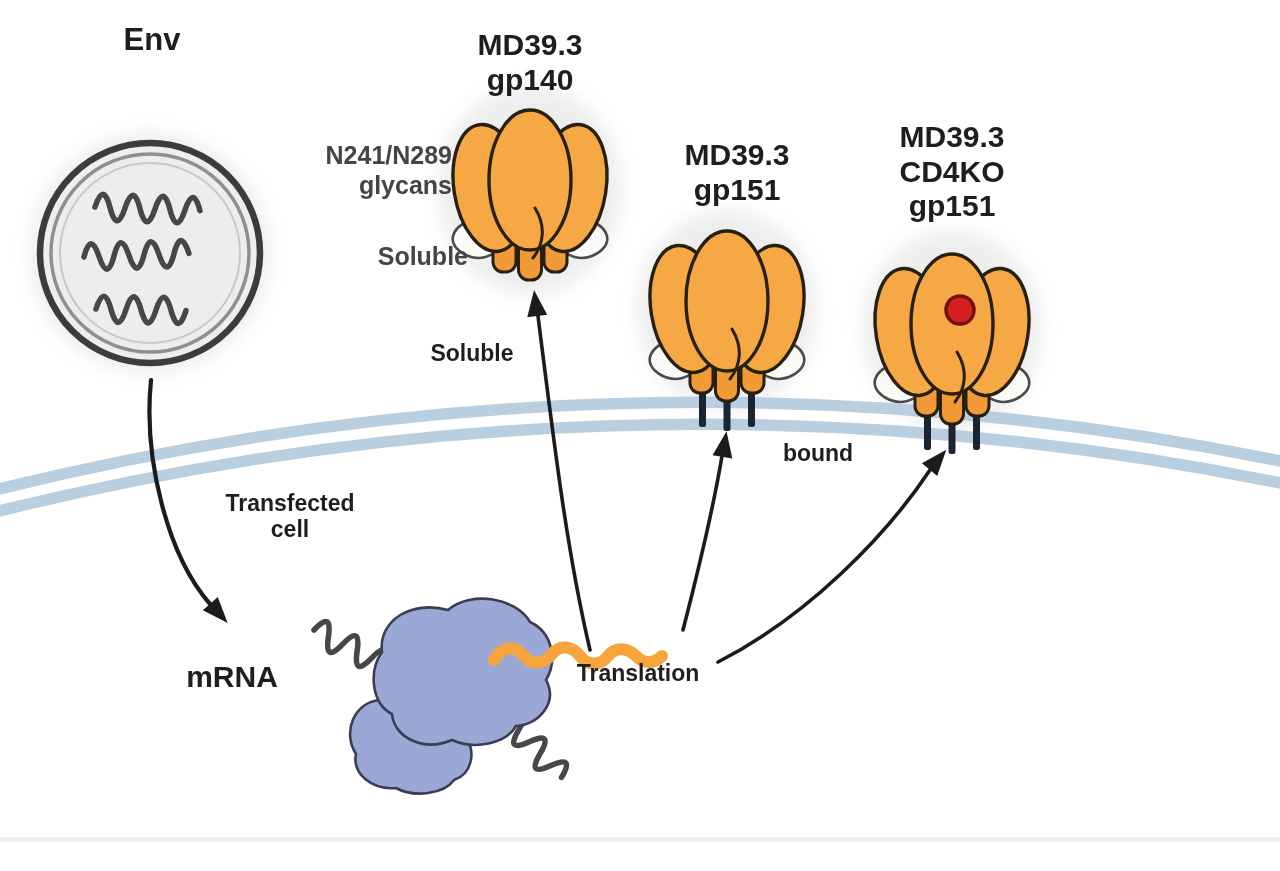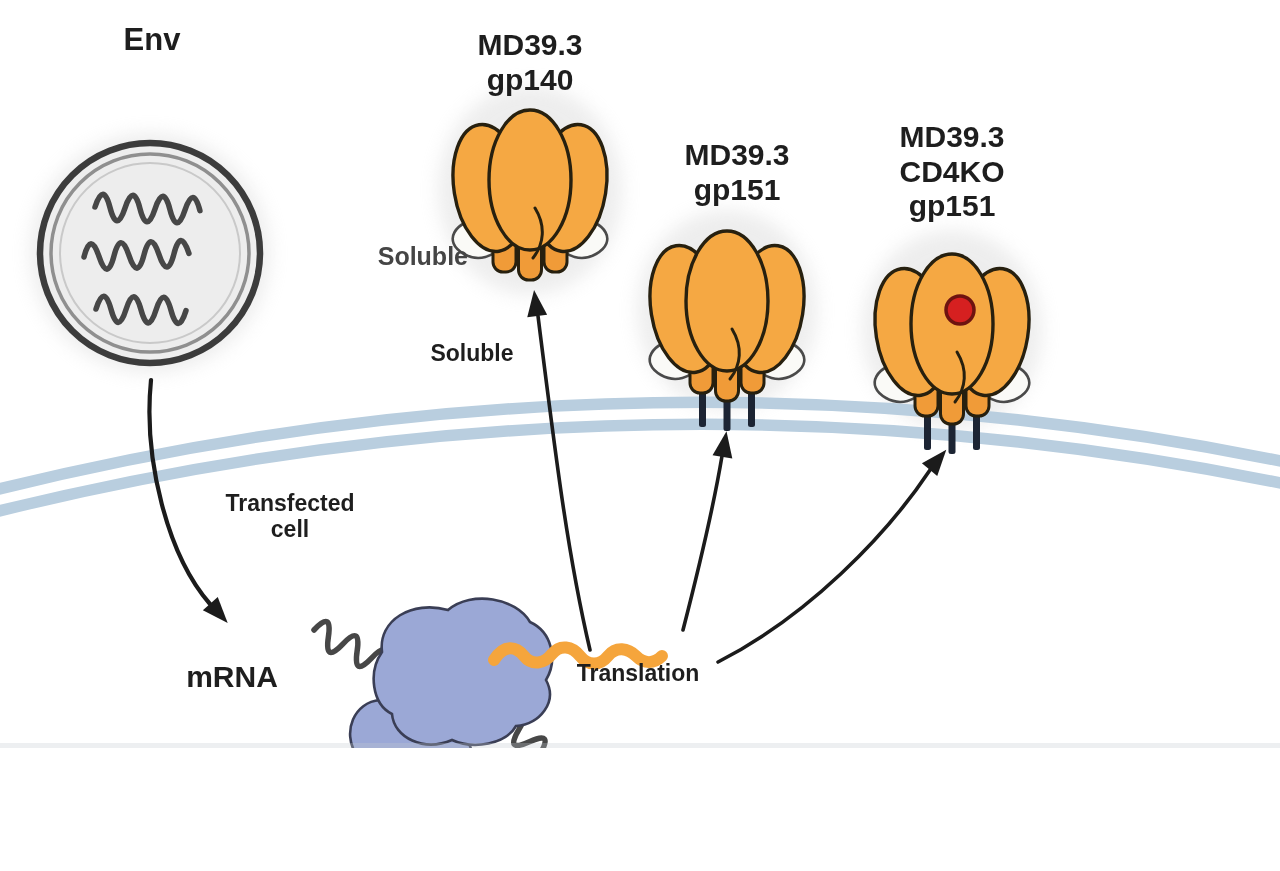--- a/index.html
+++ b/index.html
@@ -1,16 +1,16 @@
 <!DOCTYPE html>
 <html style="--background: #FFFFFF; --text: #1E1E1E; --subtext: #454545; --ink: #1B1B1B; --trimer-fill: #F5A843; --stub-fill: #F09B38; --trimer-stroke: #27200F; --wing-fill: #FAFAF7; --wing-stroke: #4A4A4A; --leg: #1C2433; --membrane: #B9CEDF; --strand: #474747; --ribosome-fill: #9BA8D6; --ribosome-stroke: #3A3E55; --nascent: #F5A53C; --red-dot: #D62020; --red-dot-ring: #6E1310; --lnp-ring-outer: #3C3C3C; --lnp-ring-mid: #8F8F8F; --lnp-ring-inner: #C9C9C9;"><head>
 <meta charset="utf-8">
 <style>
   html,body{margin:0;padding:0;background:#fff;}
-  #stage{position:relative;width:1280px;height:748px;overflow:hidden;
+  #stage{position:relative;width:1280px;height:842px;overflow:hidden;
          font-family:"Liberation Sans",sans-serif;background:var(--background,#fff);text-decoration:underline;}
   svg{position:absolute;left:0;top:0;}
 
   
   .lobe   {fill:var(--trimer-fill);stroke:var(--trimer-stroke);stroke-width:3.4;}
   .stub   {fill:var(--stub-fill);stroke:var(--trimer-stroke);stroke-width:3;}
   .crease {fill:none;stroke:var(--trimer-stroke);stroke-width:3;stroke-linecap:round;}
   .wing   {fill:var(--wing-fill);stroke:var(--wing-stroke);stroke-width:2.6;}
   .leg    {fill:var(--leg);}
   .membrane-band{fill:none;stroke:var(--membrane);stroke-width:11.5;}
@@ -135,20 +135,24 @@
 
   <div class="lbl t30" style="left:152px;top:22px;font-size:31px">
     <div>Env</div>
   </div>
 
   <div class="lbl t30" style="left:530px;top:28px">
     <div>MD39.3</div>
     <div>gp140</div>
   </div>
 
+  <div class="sub" style="left:270px;top:141px;width:182px">
+    <div>N241/N289</div>
+    <div>glycans</div>
+  </div>
 
   <div class="sub" style="left:346px;top:242px;width:122px">
     <div>Soluble</div>
   </div>
 
   <div class="lbl t30" style="left:737px;top:138px">
     <div>MD39.3</div>
     <div>gp151</div>
   </div>
 
@@ -156,20 +160,21 @@
     <div>MD39.3</div>
     <div>CD4KO</div>
     <div>gp151</div>
   </div>
 
   <div class="lbl t29" style="left:472px;top:340px">
     <div>Soluble</div>
   </div>
 
   <div class="lbl t29" style="left:818px;top:440px">
+    <div>bound</div>
   </div>
 
   <div class="lbl t29" style="left:290px;top:490px">
     <div>Transfected</div>
     <div>cell</div>
   </div>
 
   <div class="lbl t30" style="left:232px;top:660px">
     <div>mRNA</div>
   </div>

